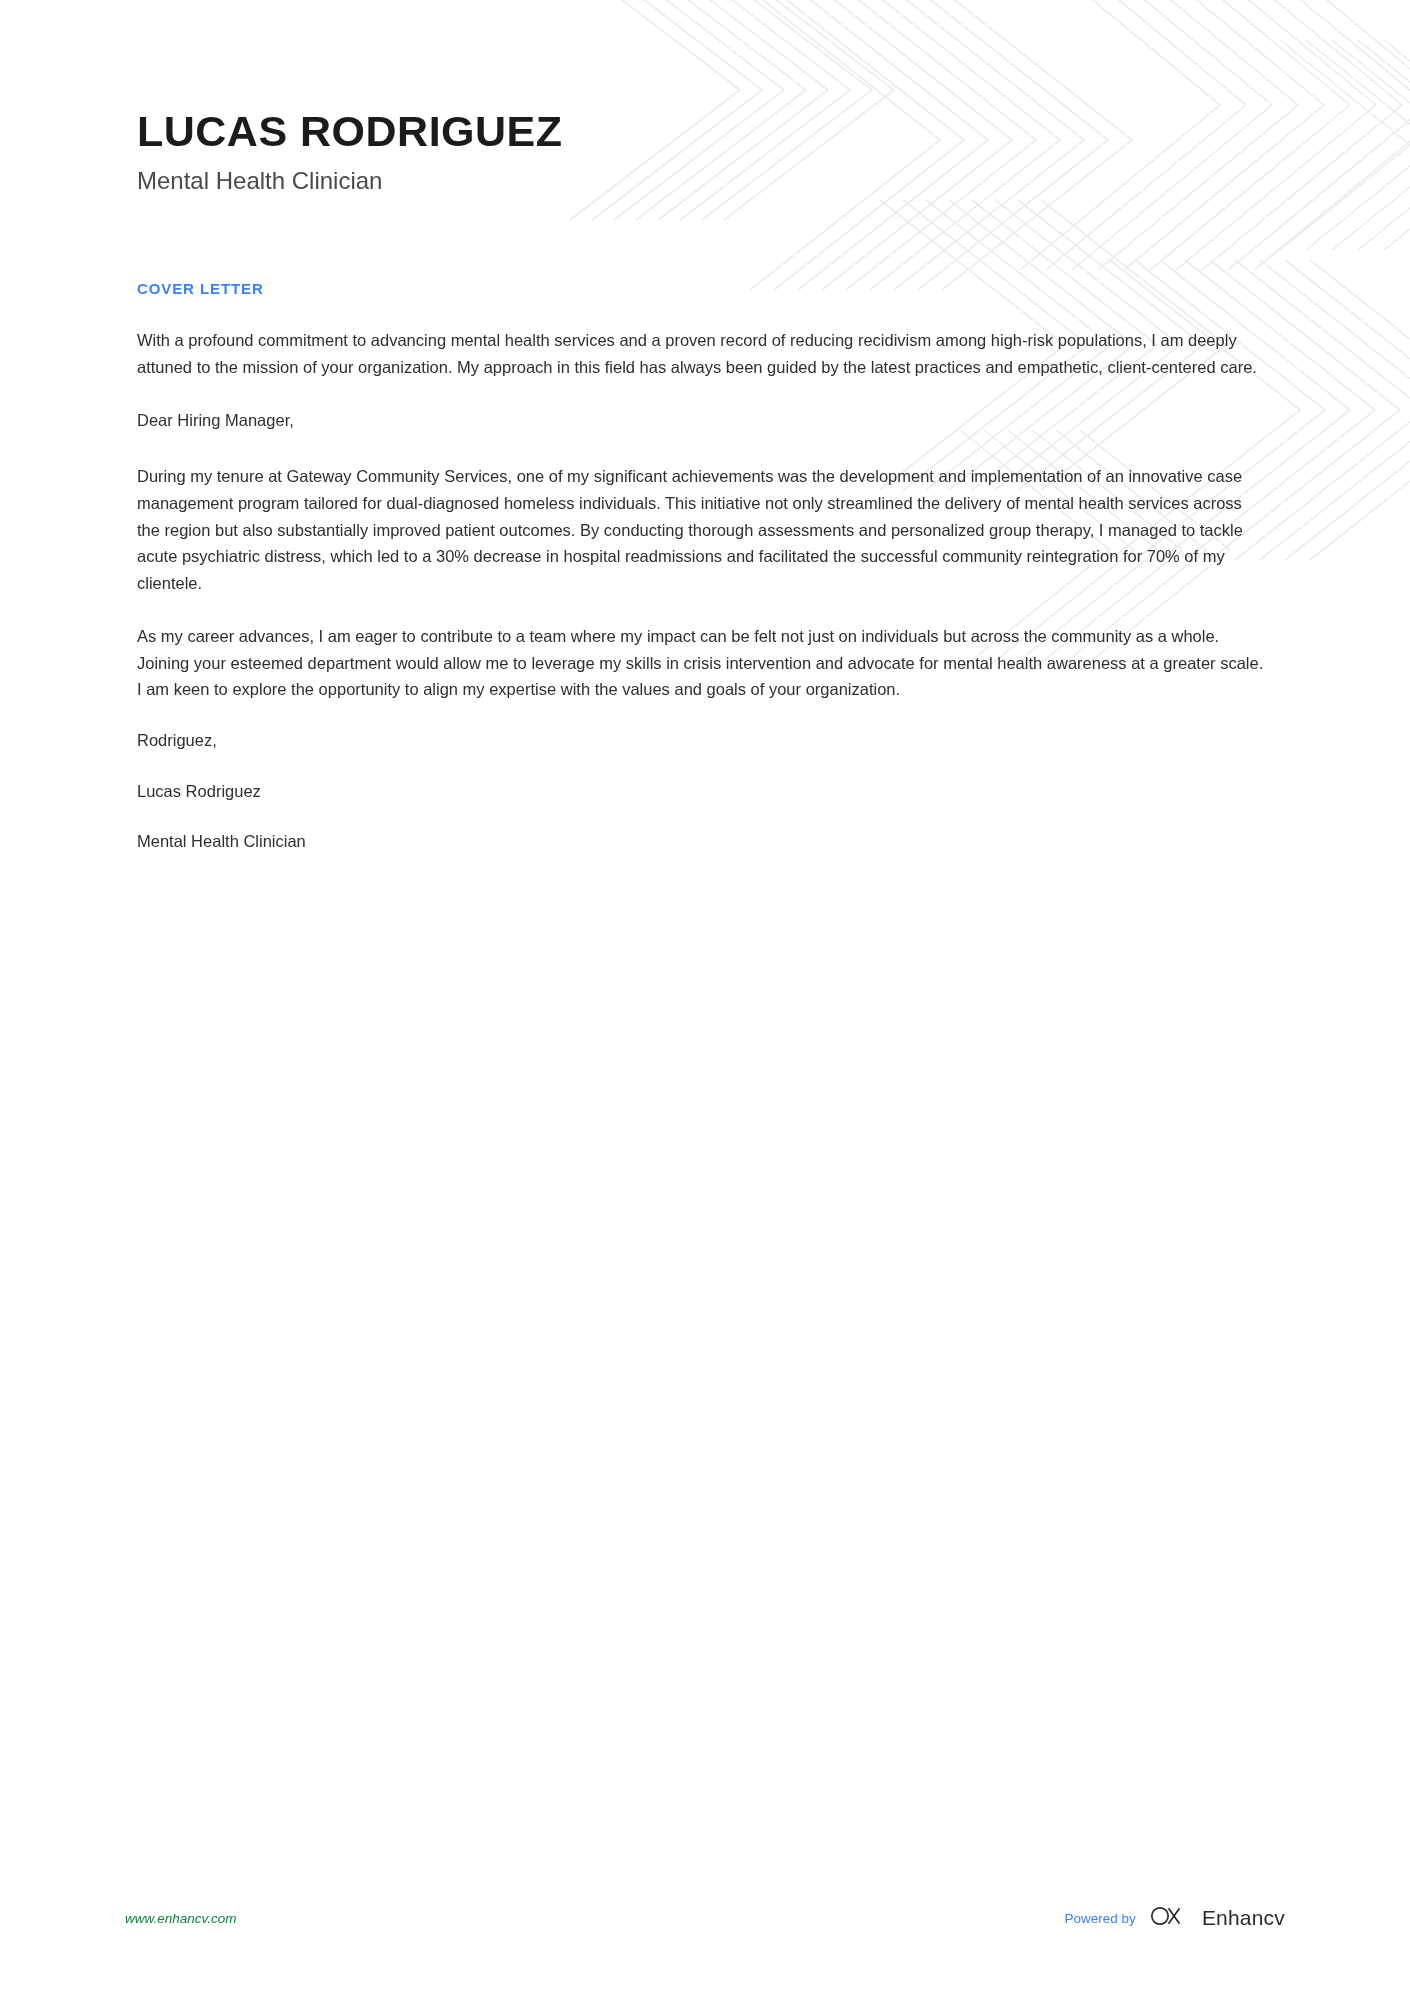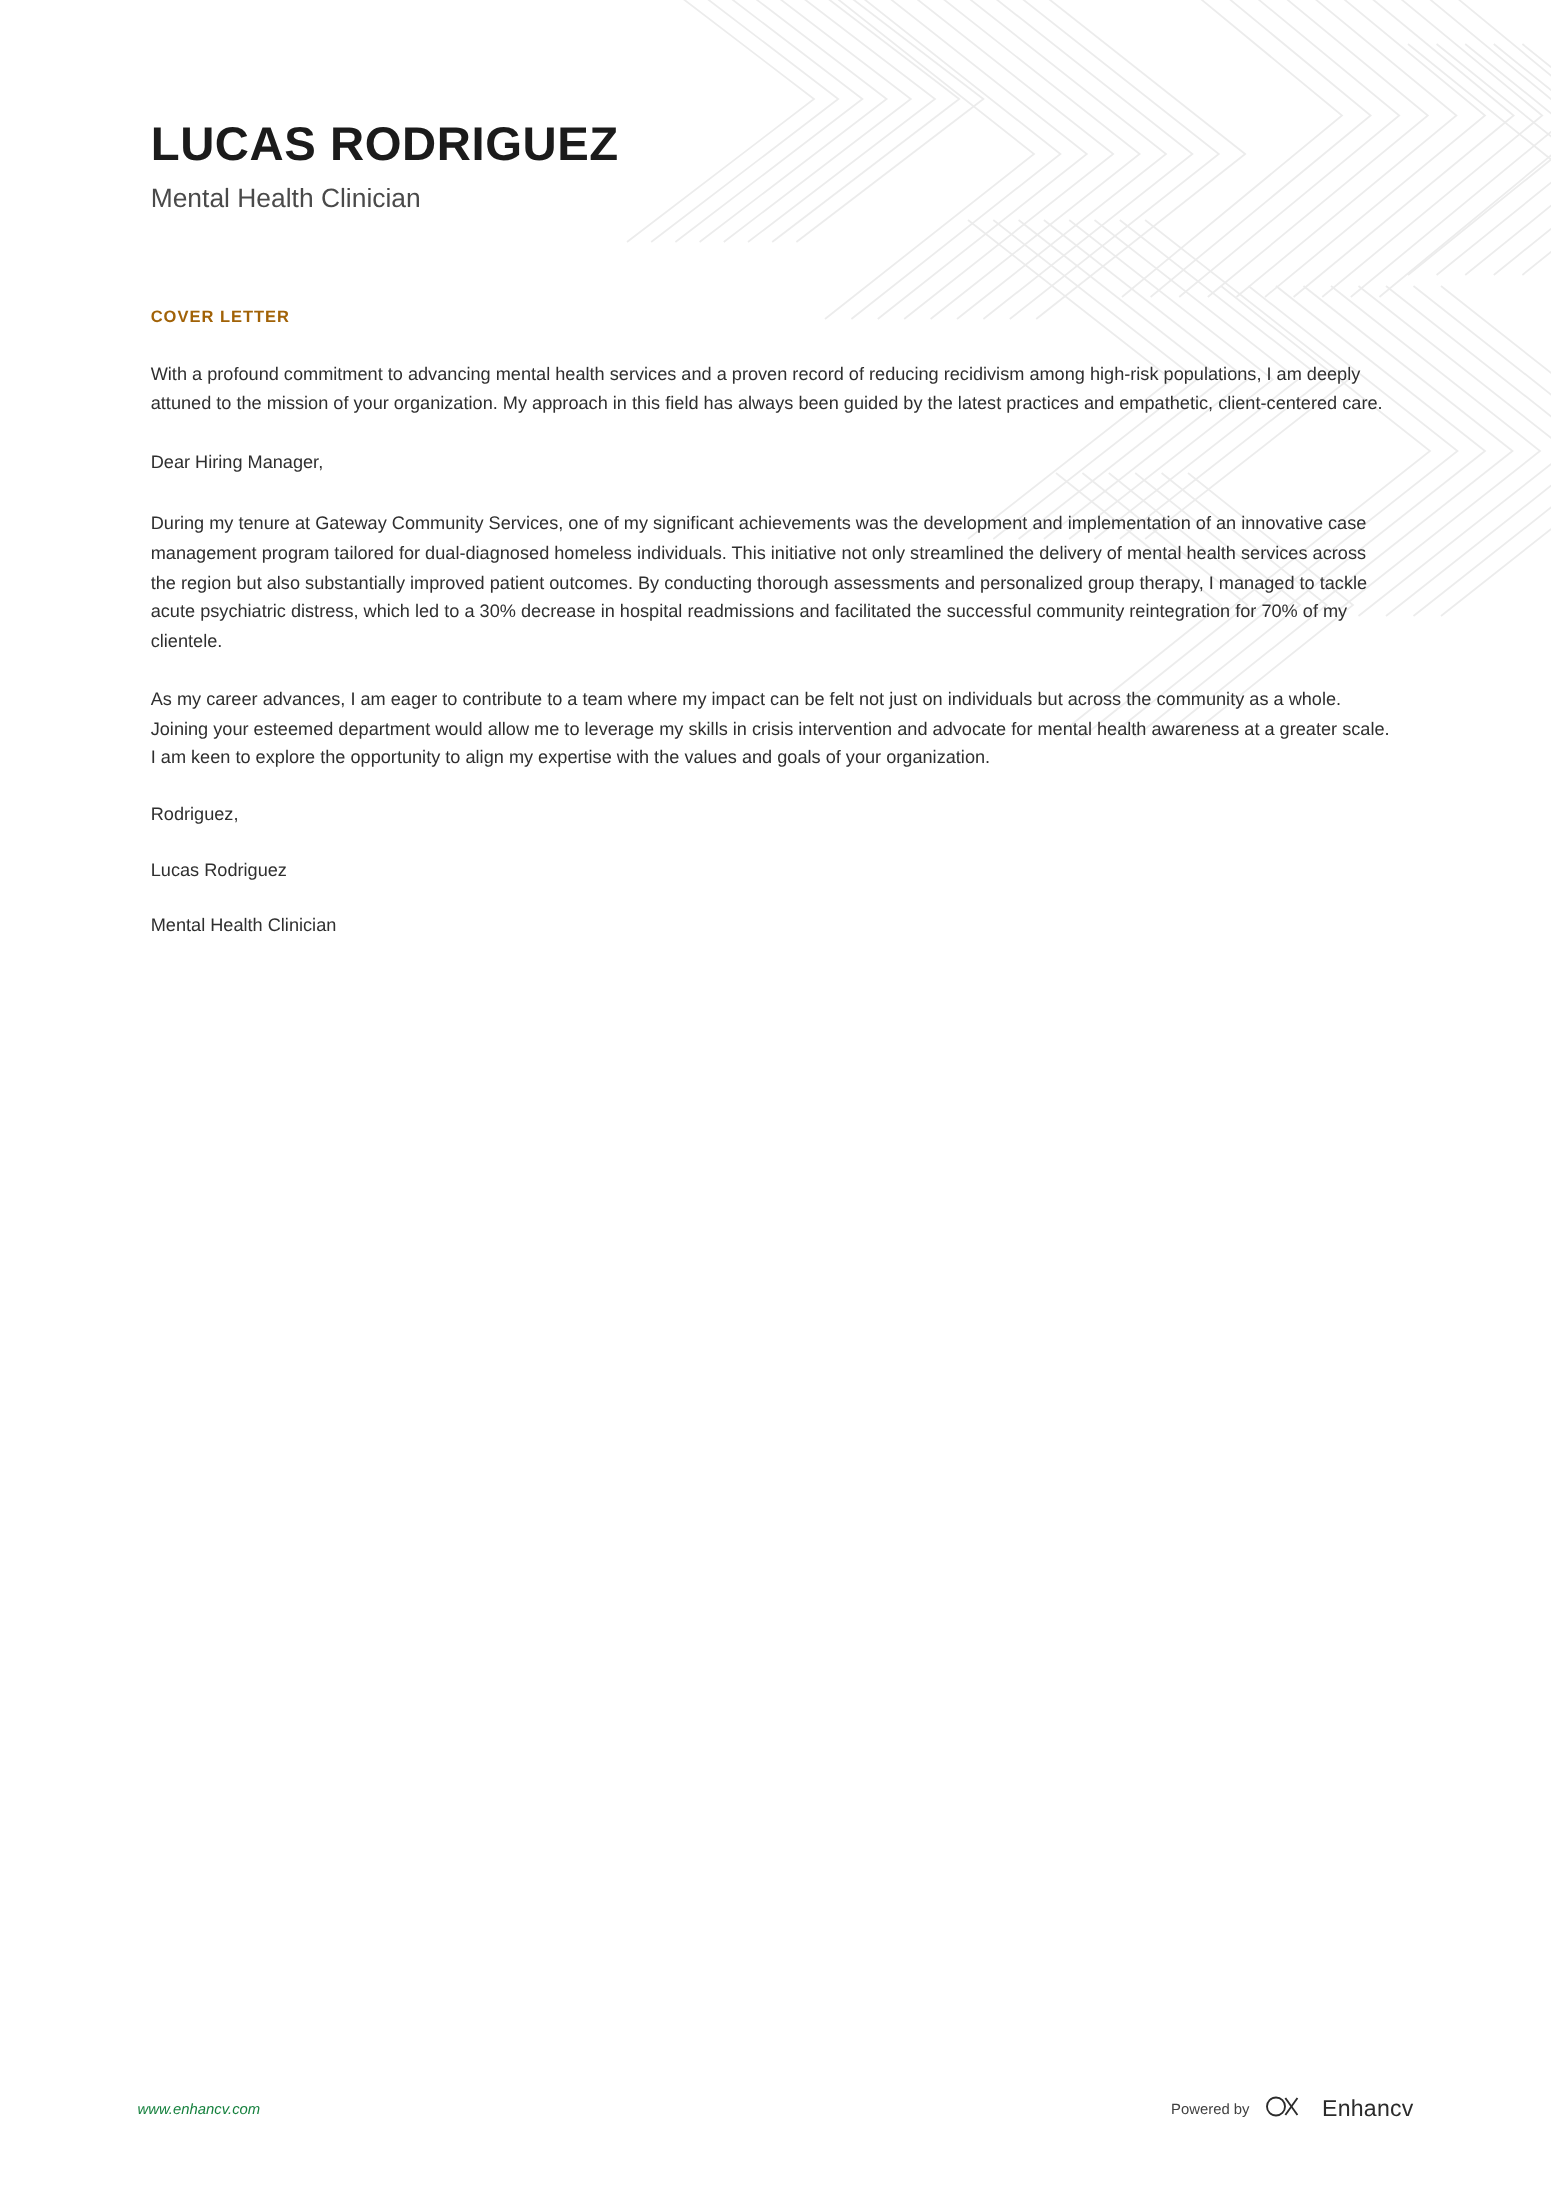--- a/index.html
+++ b/index.html
@@ -69,21 +69,21 @@
   .contact-item:last-child { margin-right: 0; }
 
   .body-section {
     padding: 0 125px;
     margin-top: 84px;
   }
   .section-title {
     font-size: 15px;
     font-weight: bold;
     letter-spacing: 0.9px;
-    color: #a16207;
+    color: #3b82f6;
     margin: 0 0 30px 0;
   }
   .para {
     font-size: 16.5px;
     line-height: 1.62;
     color: #2f2f2f;
     margin: 0 0 26px 0;
     max-width: 1128px;
   }
   .para.salutation { margin-bottom: 30px; }
@@ -106,21 +106,21 @@
     color: #15803d;
     font-style: italic;
   }
   .powered {
     display: flex;
     align-items: center;
     gap: 12px;
   }
   .powered-label {
     font-size: 13.5px;
-    color: #404040;
+    color: #3b82f6;
   }
   .brand {
     display: flex;
     align-items: center;
     gap: 10px;
   }
   .brand-name {
     font-size: 21px;
     color: #2b2b2b;
     letter-spacing: 0.2px;

